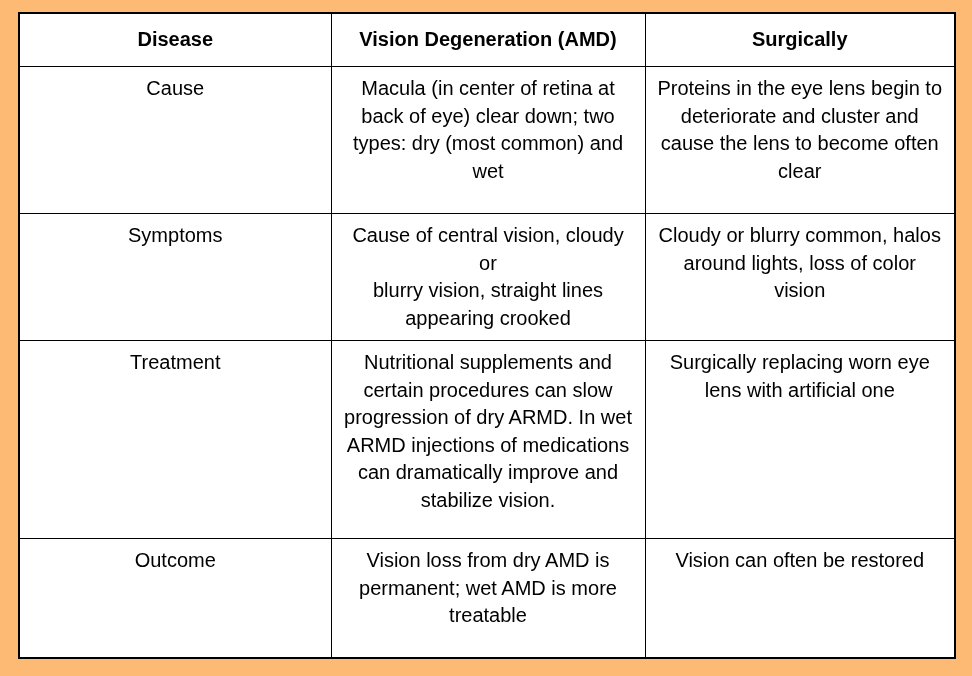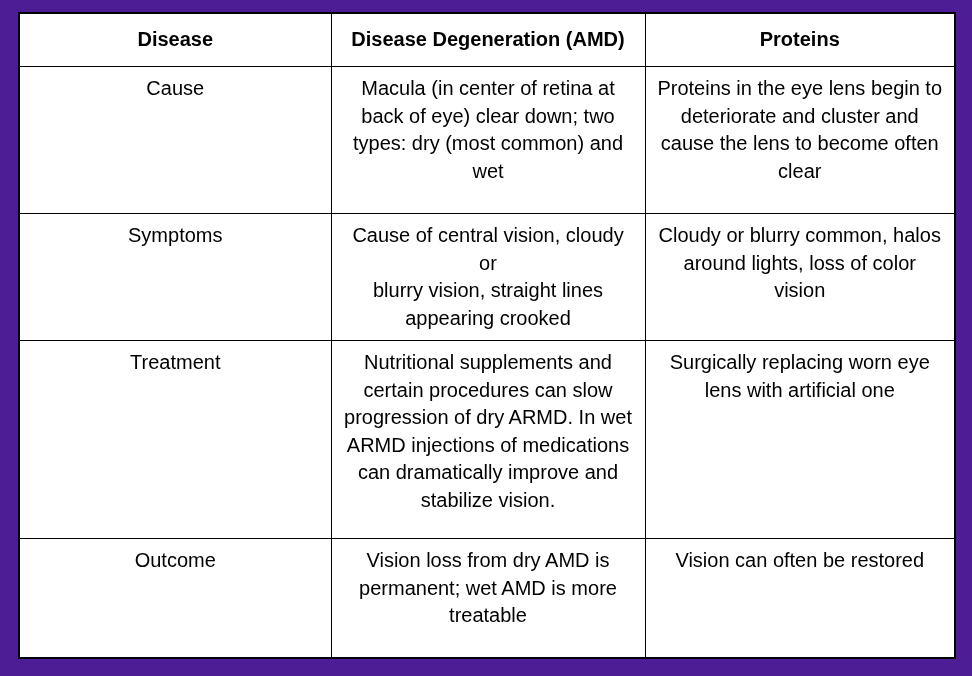--- a/index.html
+++ b/index.html
@@ -8,21 +8,21 @@
     background: #ffffff;
     width: 972px;
     height: 676px;
     font-family: "Liberation Sans", sans-serif;
     color: #000000;
   }
   .page {
     position: relative;
     width: 972px;
     height: 676px;
-    background: #4c1d95;
+    background: #fdba74;
   }
   table.compare {
     position: absolute;
     left: 18px;
     top: 12px;
     width: 936px;
     border-collapse: collapse;
     table-layout: fixed;
     background: #ffffff;
     border: 2.5px solid #000000;
@@ -60,22 +60,22 @@
 <div class="page">
   <table class="compare">
     <colgroup>
       <col class="c1">
       <col class="c2">
       <col class="c3">
     </colgroup>
     <thead>
       <tr class="r-header">
         <th>Disease</th>
-        <th>Disease Degeneration (AMD)</th>
-        <th>Proteins</th>
+        <th>Vision Degeneration (AMD)</th>
+        <th>Surgically</th>
       </tr>
     </thead>
     <tbody>
       <tr class="r-cause">
         <td>Cause</td>
         <td>Macula (in center of retina at
 back of eye) clear down; two
 types: dry (most common) and
 wet</td>
         <td>Proteins in the eye lens begin to

